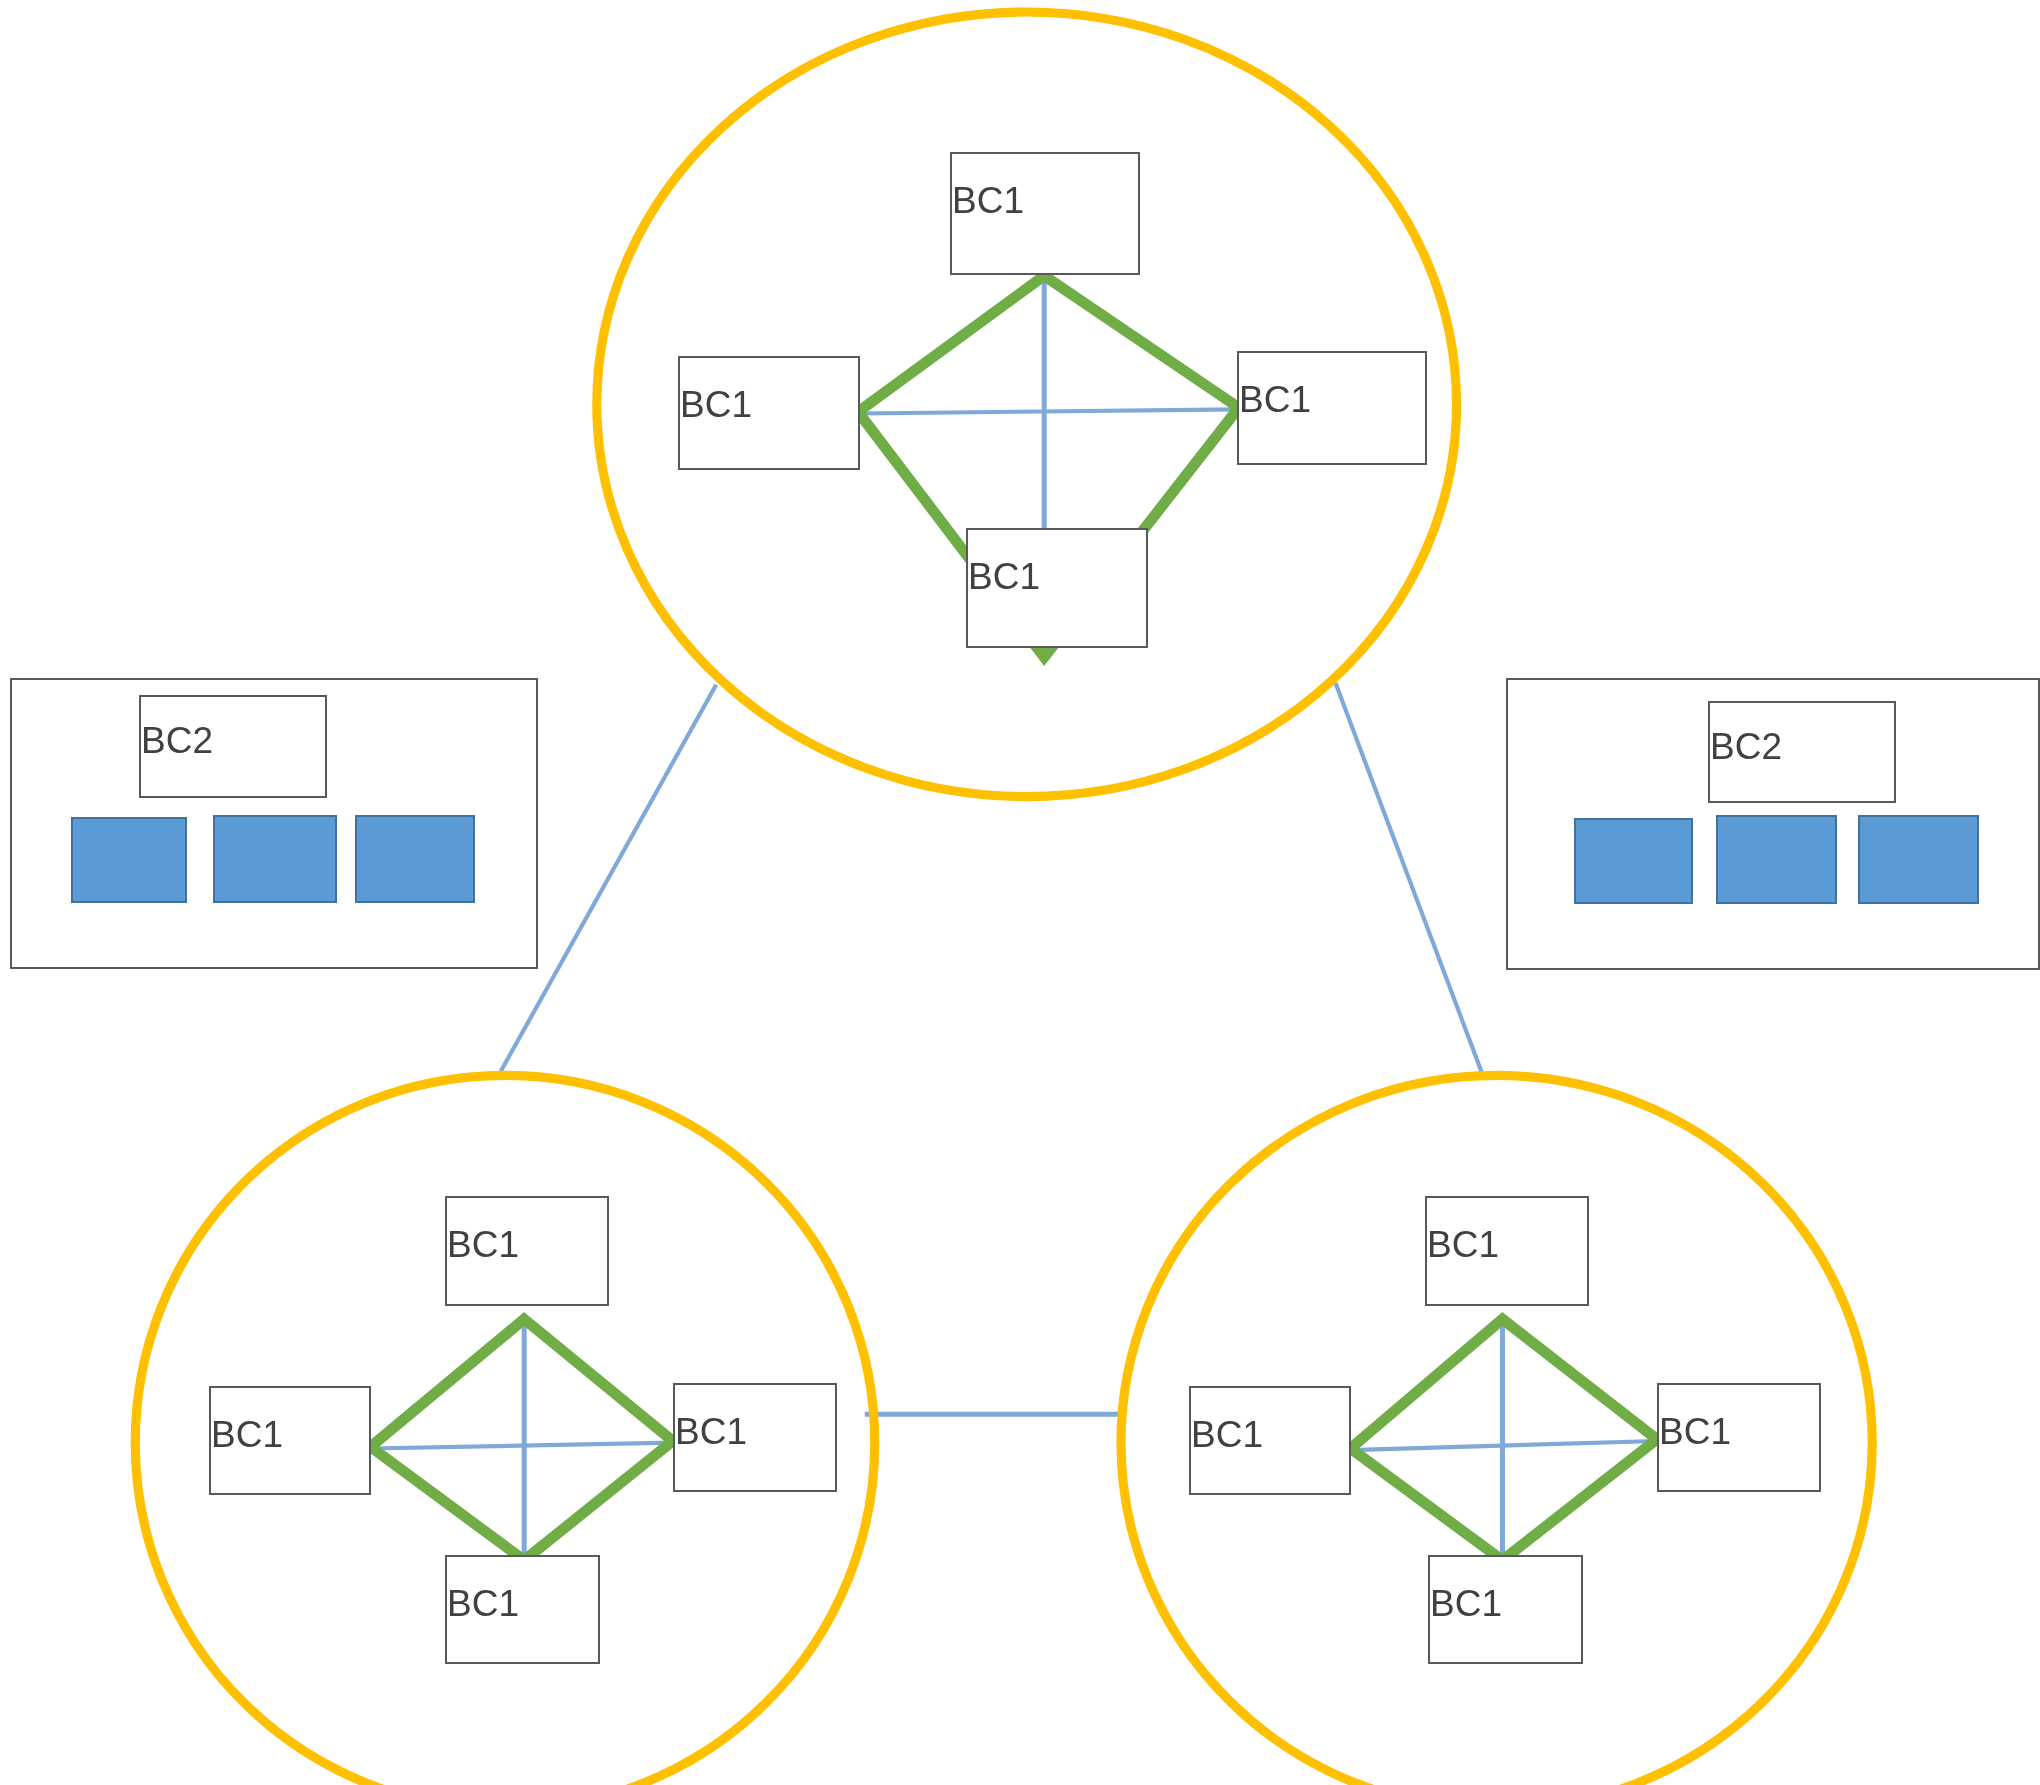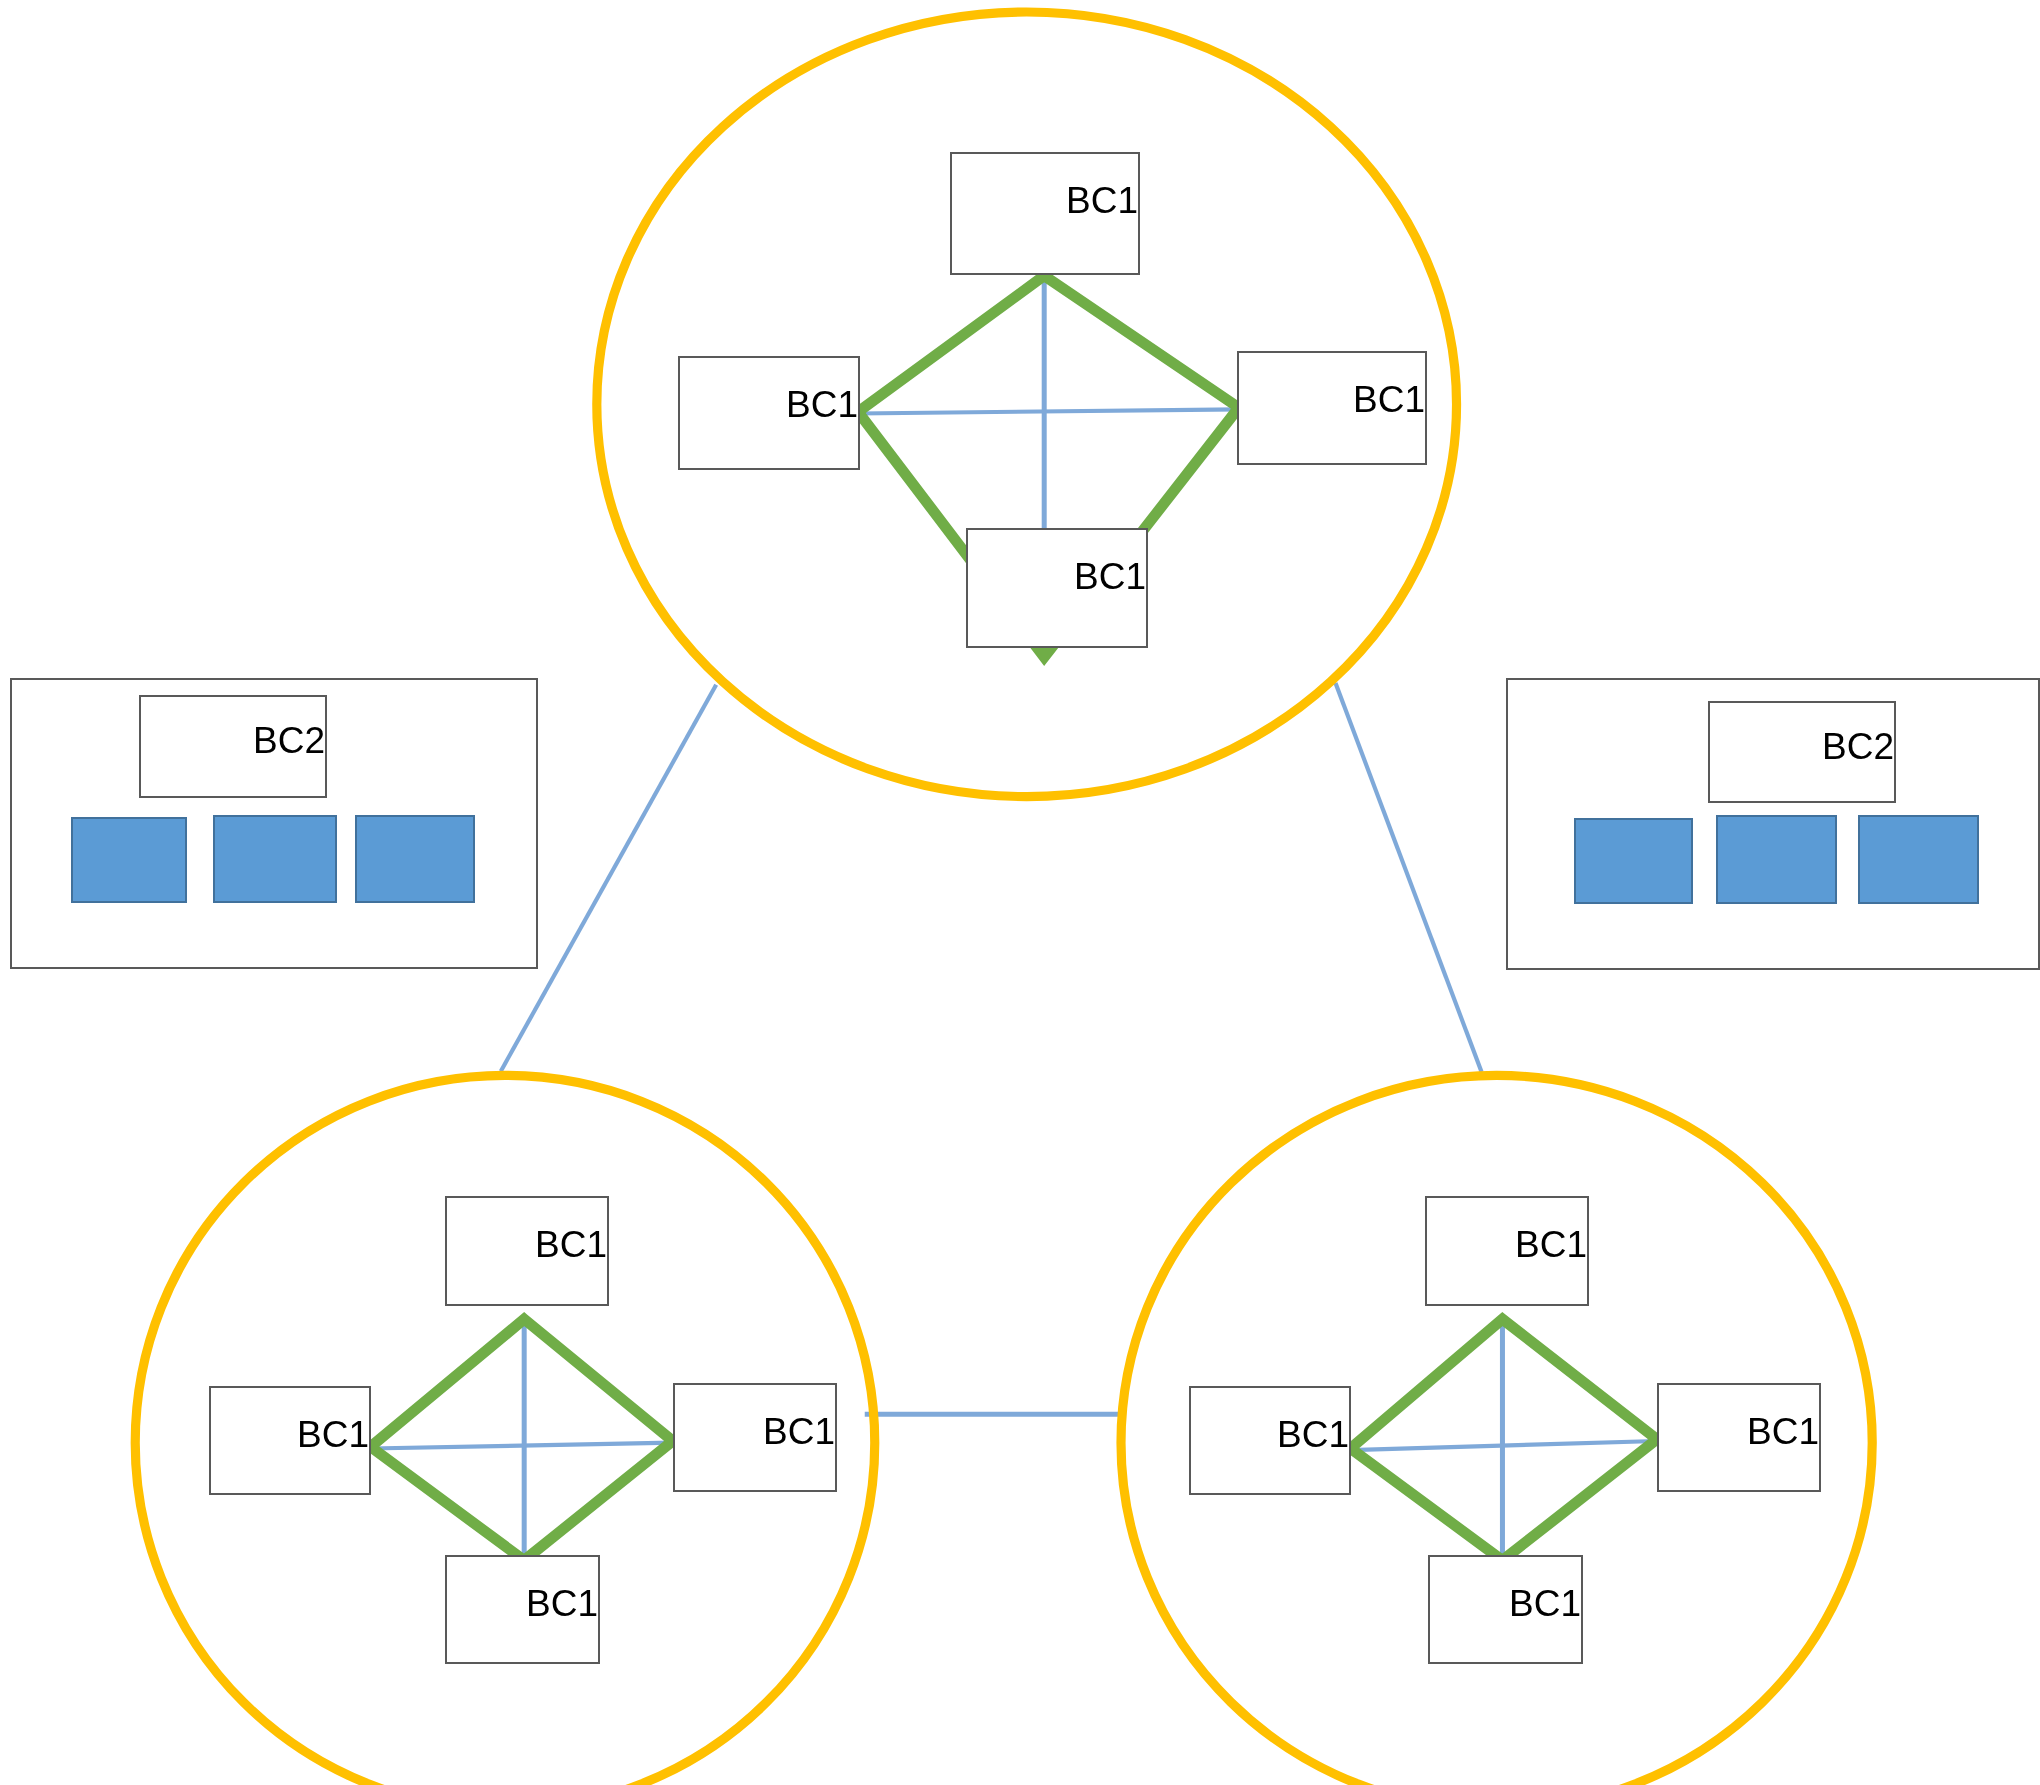--- a/index.html
+++ b/index.html
@@ -22,24 +22,24 @@
     left: 0;
     top: 0;
     width: 2040px;
     height: 1786px;
   }
   .node-box {
     position: absolute;
     box-sizing: border-box;
     background: #ffffff;
     border: 2.5px solid #595959;
-    color: #000000;
+    color: #404040;
     font-size: 37px;
     line-height: 1;
-    text-align: right;
+    text-align: left;
     display: block;
     padding-top: 28px;
   }
   .panel-box {
     position: absolute;
     box-sizing: border-box;
     background: #ffffff;
     border: 2.5px solid #595959;
   }
   .blue-box {

